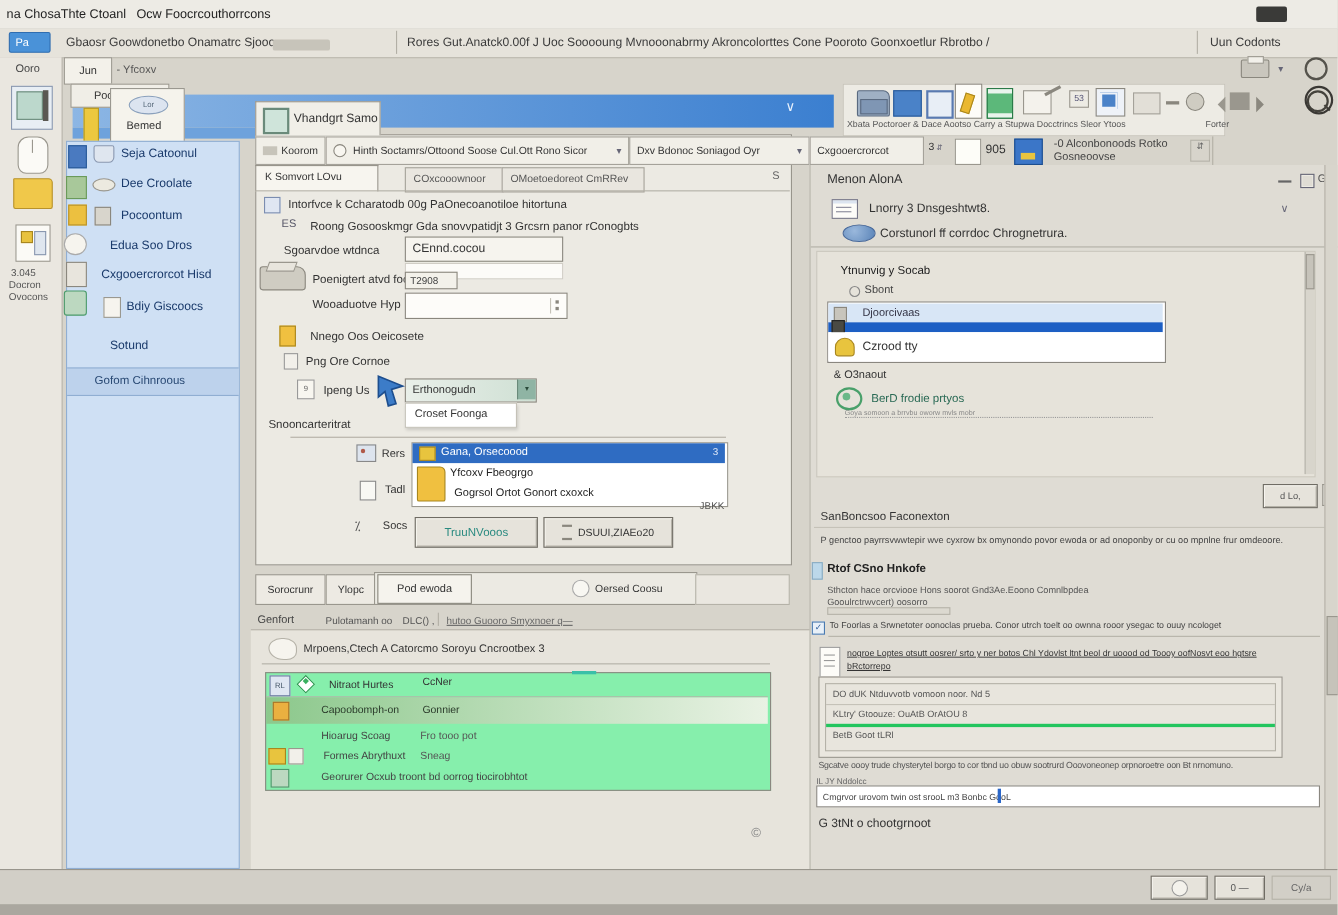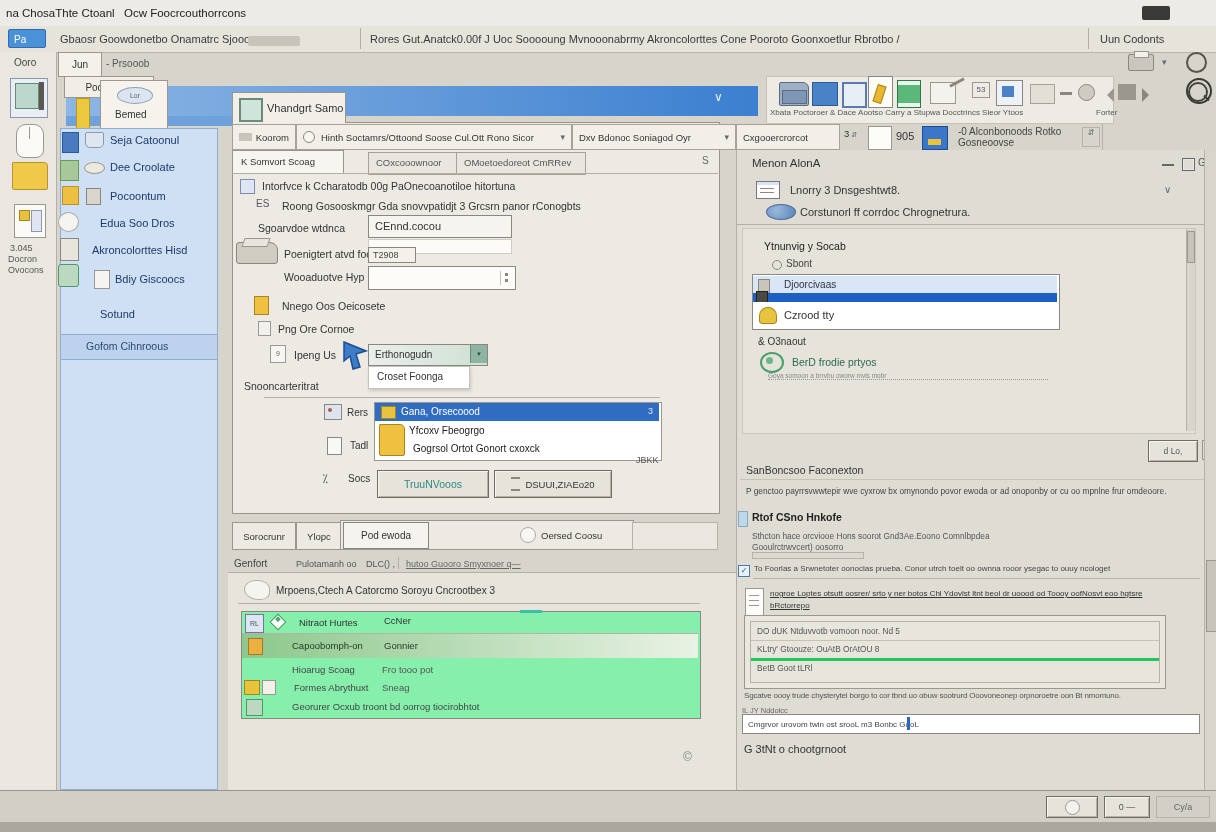--- a/index.html
+++ b/index.html
@@ -57,21 +57,21 @@
     <div class="abs" style="left:4px;top:5px;width:9px;height:9px;background:#e8c23e;border:1px solid #a8861e"></div>
     <div class="abs" style="left:16px;top:5px;width:9px;height:20px;background:#dfe6ef;border:1px solid #8a98b0"></div>
   </div>
   <span class="t" style="left:10px;top:243px;font-size:9px;color:#555">3.045</span>
   <span class="t" style="left:8px;top:254px;font-size:9px;color:#555">Docron</span>
   <span class="t" style="left:8px;top:265px;font-size:9px;color:#555">Ovocons</span>
 
   <div class="tab" style="left:58px;top:52px;width:42px;height:23px;background:#f3f1ea;font-size:10px">
       <span>Jun</span>
     </div>
-  <span class="t" style="left:106px;top:58px;font-size:10px;color:#555">- Prsooob</span>
+  <span class="t" style="left:106px;top:58px;font-size:10px;color:#555">- Yfcoxv</span>
   <div class="ic" style="left:1128px;top:54px;width:24px;height:15px;background:#c9c6bd;border:1px solid #8a877e;border-radius:2px">
     <div class="abs" style="left:5px;top:-4px;width:13px;height:5px;background:#f2f0ea;border:1px solid #9a978e"></div>
   </div>
   <span class="t chev" style="left:1162px;top:57px">▾</span>
   <div class="ic" style="left:1186px;top:52px;width:17px;height:17px;border:2px solid #55534c;border-radius:50%"></div>
   <div class="ic" style="left:1188px;top:82px;width:16px;height:16px;border:2px solid #44423c;border-radius:50%">
     <div class="abs" style="left:13px;top:13px;width:7px;height:2px;background:#44423c;transform:rotate(45deg)"></div>
   </div>
 
   <div class="abs" style="left:66px;top:86px;width:692px;height:30px;background:linear-gradient(90deg,#8cb6e4,#3b7fd0)"></div>
@@ -122,21 +122,21 @@
   <div class="ic" style="left:60px;top:238px;width:17px;height:21px;background:#e8e5dd;border:1px solid #8a877e"></div>
   <div class="ic" style="left:58px;top:264px;width:19px;height:21px;background:#bcd8c0;border:1px solid #4a9a6a;border-radius:3px"></div>
 
   <div class="ic" style="left:85px;top:132px;width:17px;height:14px;background:#dfe6ef;border:1px solid #8a98b0;border-radius:2px 2px 5px 5px"></div>
   <span class="t" style="left:110px;top:134px;font-size:11px;color:#1a3a6b">Seja Catoonul</span>
   <div class="ic" style="left:84px;top:162px;width:19px;height:10px;background:#eceae0;border:1px solid #9a978e;border-radius:50%"></div>
   <span class="t" style="left:110px;top:161px;font-size:11px;color:#1a3a6b">Dee Croolate</span>
   <div class="ic" style="left:86px;top:188px;width:13px;height:15px;background:#d8d5cc;border:1px solid #8a877e"></div>
   <span class="t" style="left:110px;top:190px;font-size:11px;color:#1a3a6b">Pocoontum</span>
   <span class="t" style="left:100px;top:217px;font-size:11px;color:#1a3a6b">Edua Soo Dros</span>
-  <span class="t" style="left:92px;top:244px;font-size:11px;color:#1a3a6b">Akroncolorttes Hisd</span>
+  <span class="t" style="left:92px;top:244px;font-size:11px;color:#1a3a6b">Cxgooercrorcot Hisd</span>
   <div class="ic" style="left:94px;top:270px;width:14px;height:17px;background:#f6f4ee;border:1px solid #9a9890"></div>
   <span class="t" style="left:115px;top:273px;font-size:11px;color:#1a3a6b">Bdiy Giscoocs</span>
   <span class="t" style="left:100px;top:308px;font-size:11px;color:#1a3a6b">Sotund</span>
   <div class="abs" style="left:61px;top:334px;width:156px;height:24px;background:#bdd2ec;border-top:1px solid #90aed2;border-bottom:1px solid #90aed2"></div>
   <span class="t" style="left:86px;top:340px;font-size:10.5px;color:#2a4a74">Gofom Cihnroous</span>
 
   <div class="panel" style="left:232px;top:122px;width:486px;height:390px"></div>
   <div class="abs" style="left:232px;top:92px;width:112px;height:30px;background:#f1efe8;border:1px solid #98958c;border-bottom:none">
     <div class="ic" style="left:6px;top:5px;width:20px;height:20px;background:#cfe4da;border:2px solid #6a8a7a"></div>
     <span class="t" style="left:34px;top:9px;font-size:11px;color:#333">Vhandgrt Samo</span>
@@ -164,21 +164,21 @@
   <div class="ic" style="left:922px;top:126px;width:24px;height:22px;background:#3b76c8;border:1px solid #1d4e8e">
       <div class="abs" style="left:5px;top:12px;width:13px;height:6px;background:#e8c43e"></div>
     </div>
   <div class="seg" style="left:952px;top:124px;width:130px;height:26px;border:none;background:transparent">
     <span style="font-size:10px;color:#444">-0 Alconbonoods Rotko Gosneoovse</span>
   </div>
   <div class="abs" style="left:1082px;top:127px;width:16px;height:18px;border:1px solid #b5b2a8;text-align:center;font-size:8px;color:#666">⇵</div>
   <div class="vline" style="left:1102px;top:124px;height:26px"></div>
 
   <div class="abs" style="left:232px;top:150px;width:110px;height:23px;background:#f7f5ef;border:1px solid #98958c;border-bottom:none">
-      <span class="t" style="left:8px;top:5px;font-size:9.5px">K Somvort Scoag</span>
+      <span class="t" style="left:8px;top:5px;font-size:9.5px">K Somvort LOvu</span>
     </div>
   <div class="abs" style="left:368px;top:152px;width:88px;height:21px;background:#e9e6df;border:1px solid #a5a29a">
       <span class="t" style="left:7px;top:4px;font-size:9.5px;color:#555">COxcooownoor</span>
     </div>
   <div class="abs" style="left:456px;top:152px;width:128px;height:21px;background:#e9e6df;border:1px solid #a5a29a">
       <span class="t" style="left:7px;top:4px;font-size:9.5px;color:#555">OMoetoedoreot CmRRev</span>
     </div>
   <span class="t" style="left:702px;top:155px;font-size:10px;color:#666">S</span>
   <div class="hline" style="left:232px;top:173px;width:486px"></div>
 

